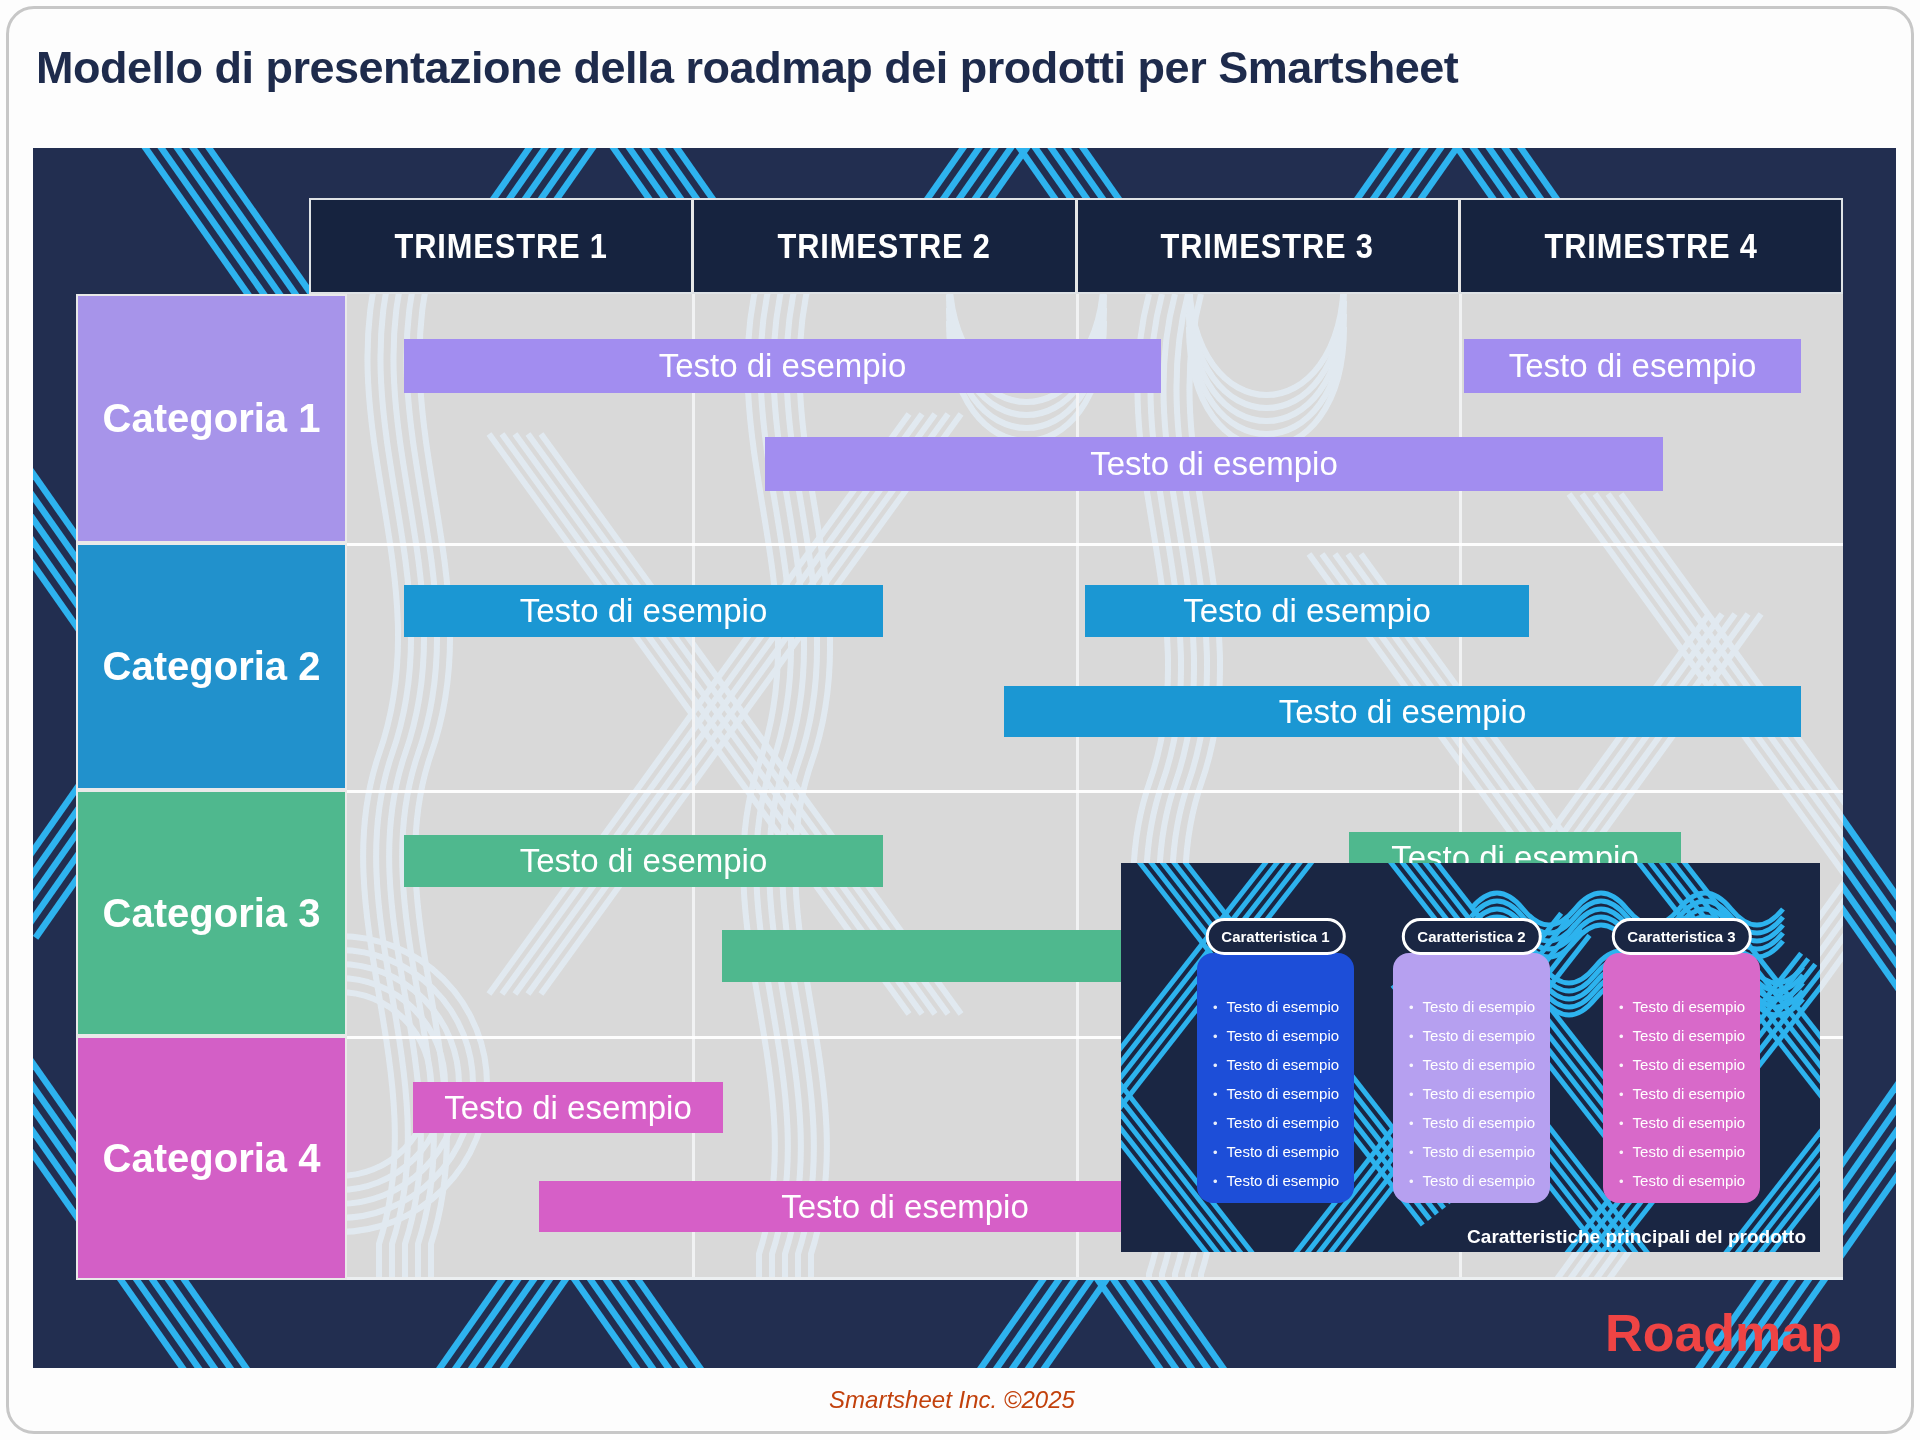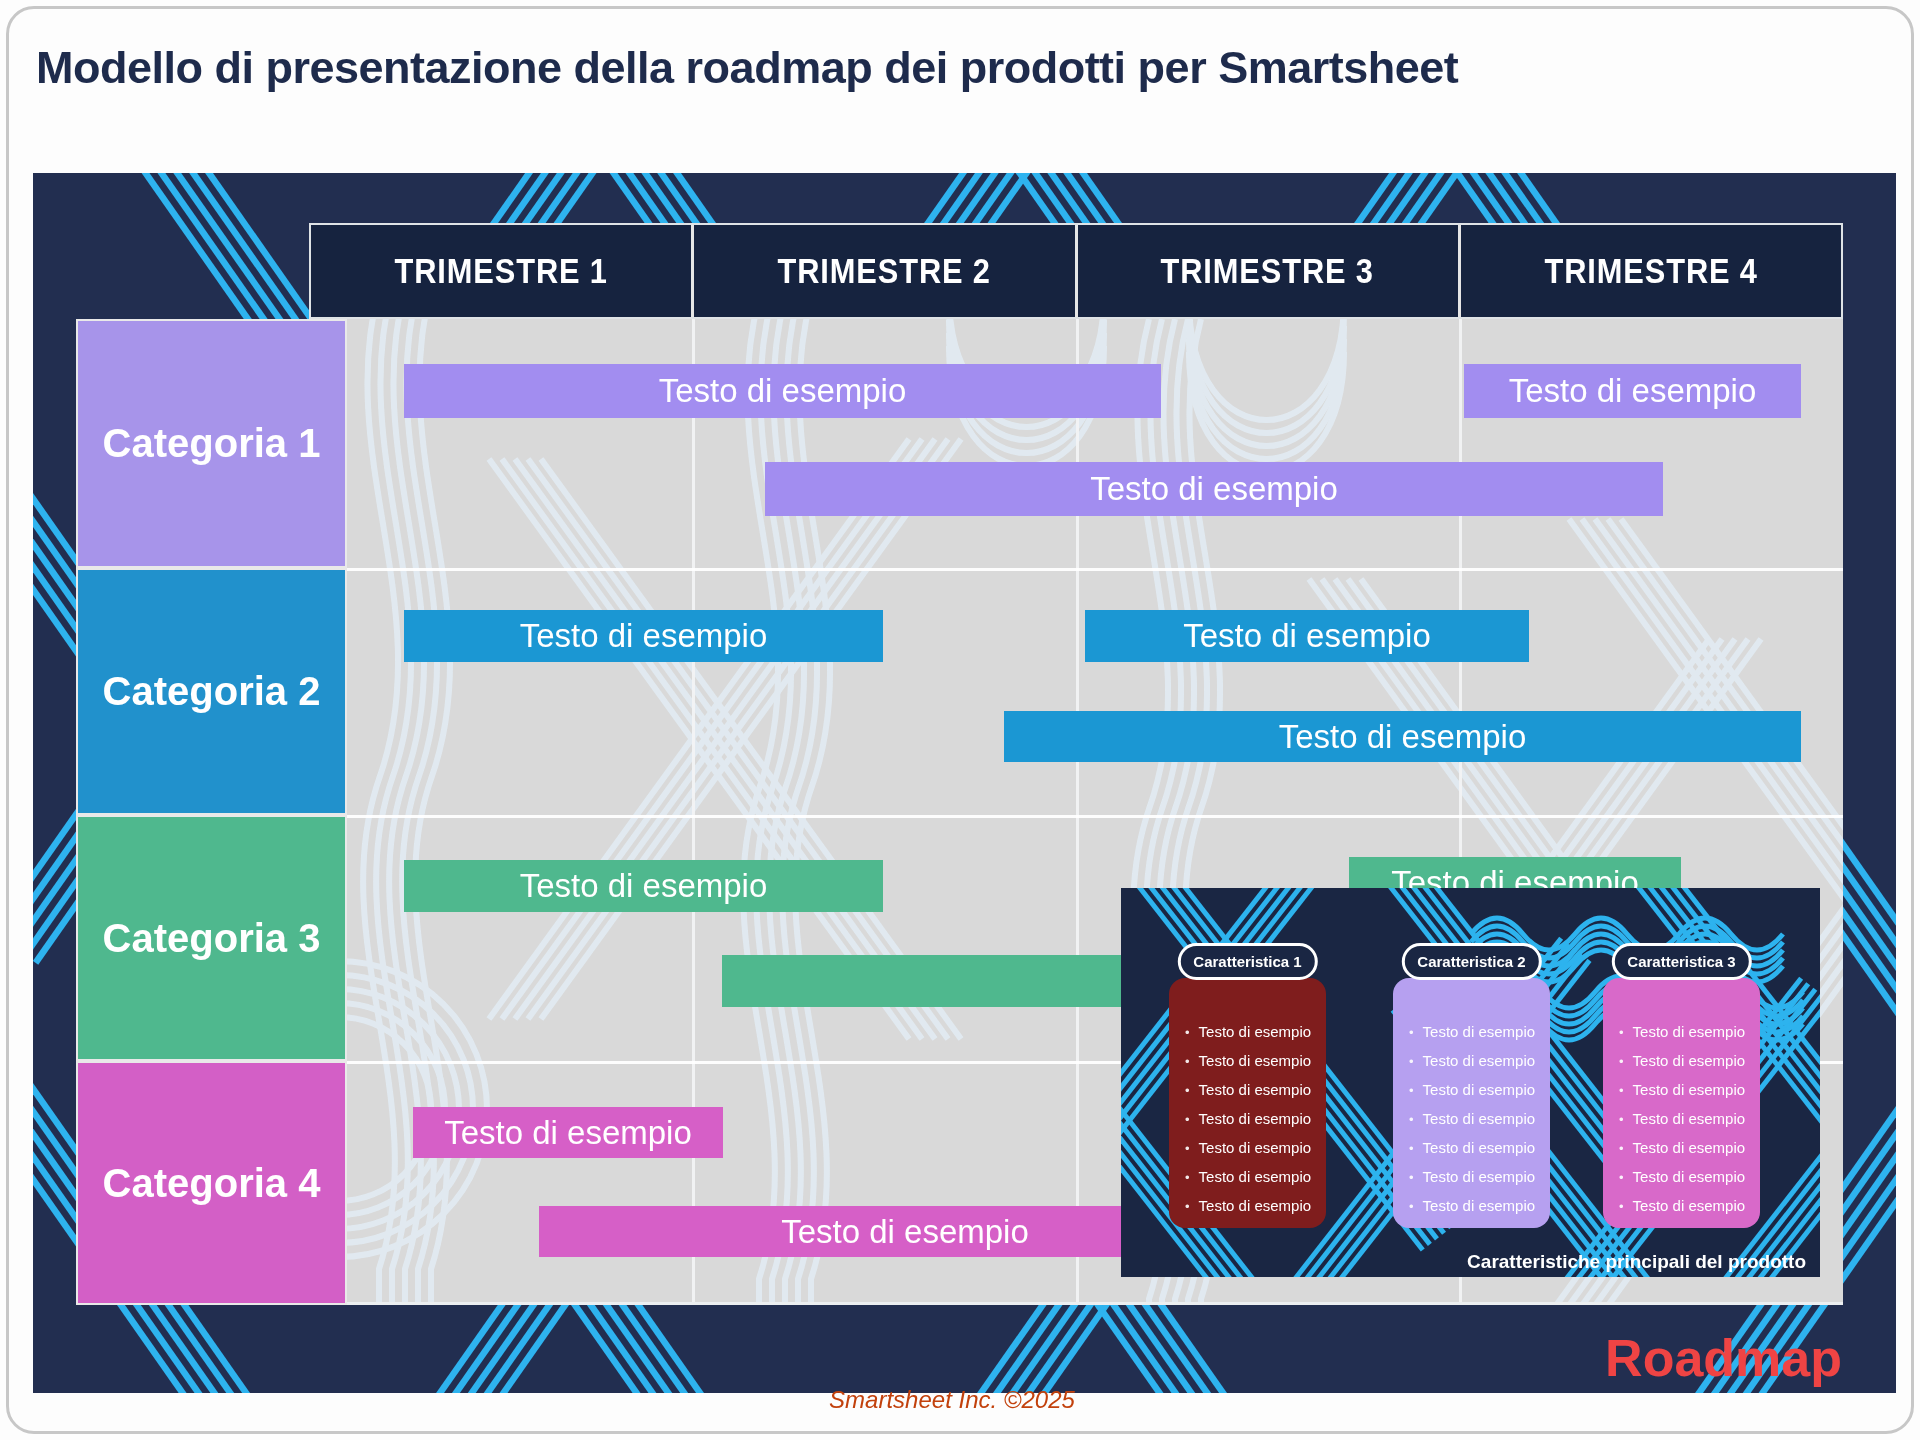--- a/index.html
+++ b/index.html
@@ -2,21 +2,21 @@
 <html><head>
 <meta charset="utf-8">
 <style>
   * { margin:0; padding:0; box-sizing:border-box; }
   html,body { background:#ffffff; }
   body { font-family:"Liberation Sans", sans-serif; }
   .canvas { position:relative; width:1920px; height:1440px; background:#fdfdfd; overflow:hidden; }
   .page-border { position:absolute; inset:6px; border:3px solid #c7c7c7; border-radius:28px; pointer-events:none; z-index:60; }
   .title { position:absolute; left:36px; top:42px; font-size:45px; font-weight:bold; color:#1e2b4c; letter-spacing:-0.5px; }
 
-  .slide { position:absolute; left:33px; top:148px; width:1863px; height:1220px; background:#222e50; overflow:hidden;margin-top:25px; }
+  .slide { position:absolute; left:33px; top:148px; width:1863px; height:1220px; background:#222e50; overflow:hidden; }
   .slide-pattern, .grid-pattern, .panel-pattern { position:absolute; inset:0; z-index:0; }
 
   
   .qheader { position:absolute; left:276px; top:50px; width:1534px; height:96px; display:flex; border:2px solid #dfe3e6; background:#16233f; z-index:5; }
   .qcell { flex:1; display:flex; align-items:center; justify-content:center; color:#ffffff; font-weight:bold; font-size:35px; letter-spacing:1px; }
   .qcell + .qcell { border-left:3px solid #e6e6e6; }
   .qcell span { transform:scaleX(.88); white-space:nowrap; }
 
   
   .cat { position:absolute; left:43px; width:271px; border:2px solid #e9e9e9; display:flex; align-items:center; justify-content:center; color:#fff; font-weight:bold; font-size:40px; z-index:5; }
@@ -45,21 +45,21 @@
   .b3a { left:371px;  top:687px;  width:479px; height:52px; }
   .b3b { left:1316px; top:684px;  width:332px; height:52px; }
   .b3c { left:689px;  top:782px;  width:500px; height:52px; }
   .b4a { left:380px;  top:934px;  width:310px; height:51px; }
   .b4b { left:506px;  top:1033px; width:732px; height:51px; }
 
   
   .panel { position:absolute; left:1088px; top:715px; width:699px; height:389px; background:#1a2643; z-index:10; overflow:visible; }
   .panel-clip { position:absolute; inset:0; overflow:hidden; }
   .card { position:absolute; top:90px; width:157px; height:250px; border-radius:16px; z-index:2; }
-  .card-1 { left:48px;  background:#7f1d1d; }
+  .card-1 { left:76px;  background:#1d4ed8; }
   .card-2 { left:272px; background:#b6a0f0; }
   .card-3 { left:482px; background:#d869c9; }
   .pill { position:absolute; top:-35px; left:50%; transform:translateX(-50%); background:#1a2643; border:3px solid #ffffff; border-radius:22px; padding:7px 13px; color:#fff; font-size:15px; font-weight:bold; white-space:nowrap; z-index:3; }
   .card ul { list-style:none; padding:40px 6px 0 16px; }
   .card li { display:flex; align-items:baseline; gap:9px; color:#ffffff; font-size:15px; line-height:28px; white-space:nowrap; }
   .card li::before { content:"•"; font-size:13px; opacity:.9; }
   .panel-caption { position:absolute; right:14px; bottom:4px; color:#ffffff; font-weight:bold; font-size:19px; z-index:3; white-space:nowrap; }
 
   .roadmap { position:absolute; right:54px; top:1155px; color:#ef4444; font-weight:bold; font-size:52px; z-index:6; }
   .footer { position:absolute; left:0; right:16px; top:1386px; text-align:center; font-style:italic; font-size:24px; color:#c2410c; }

